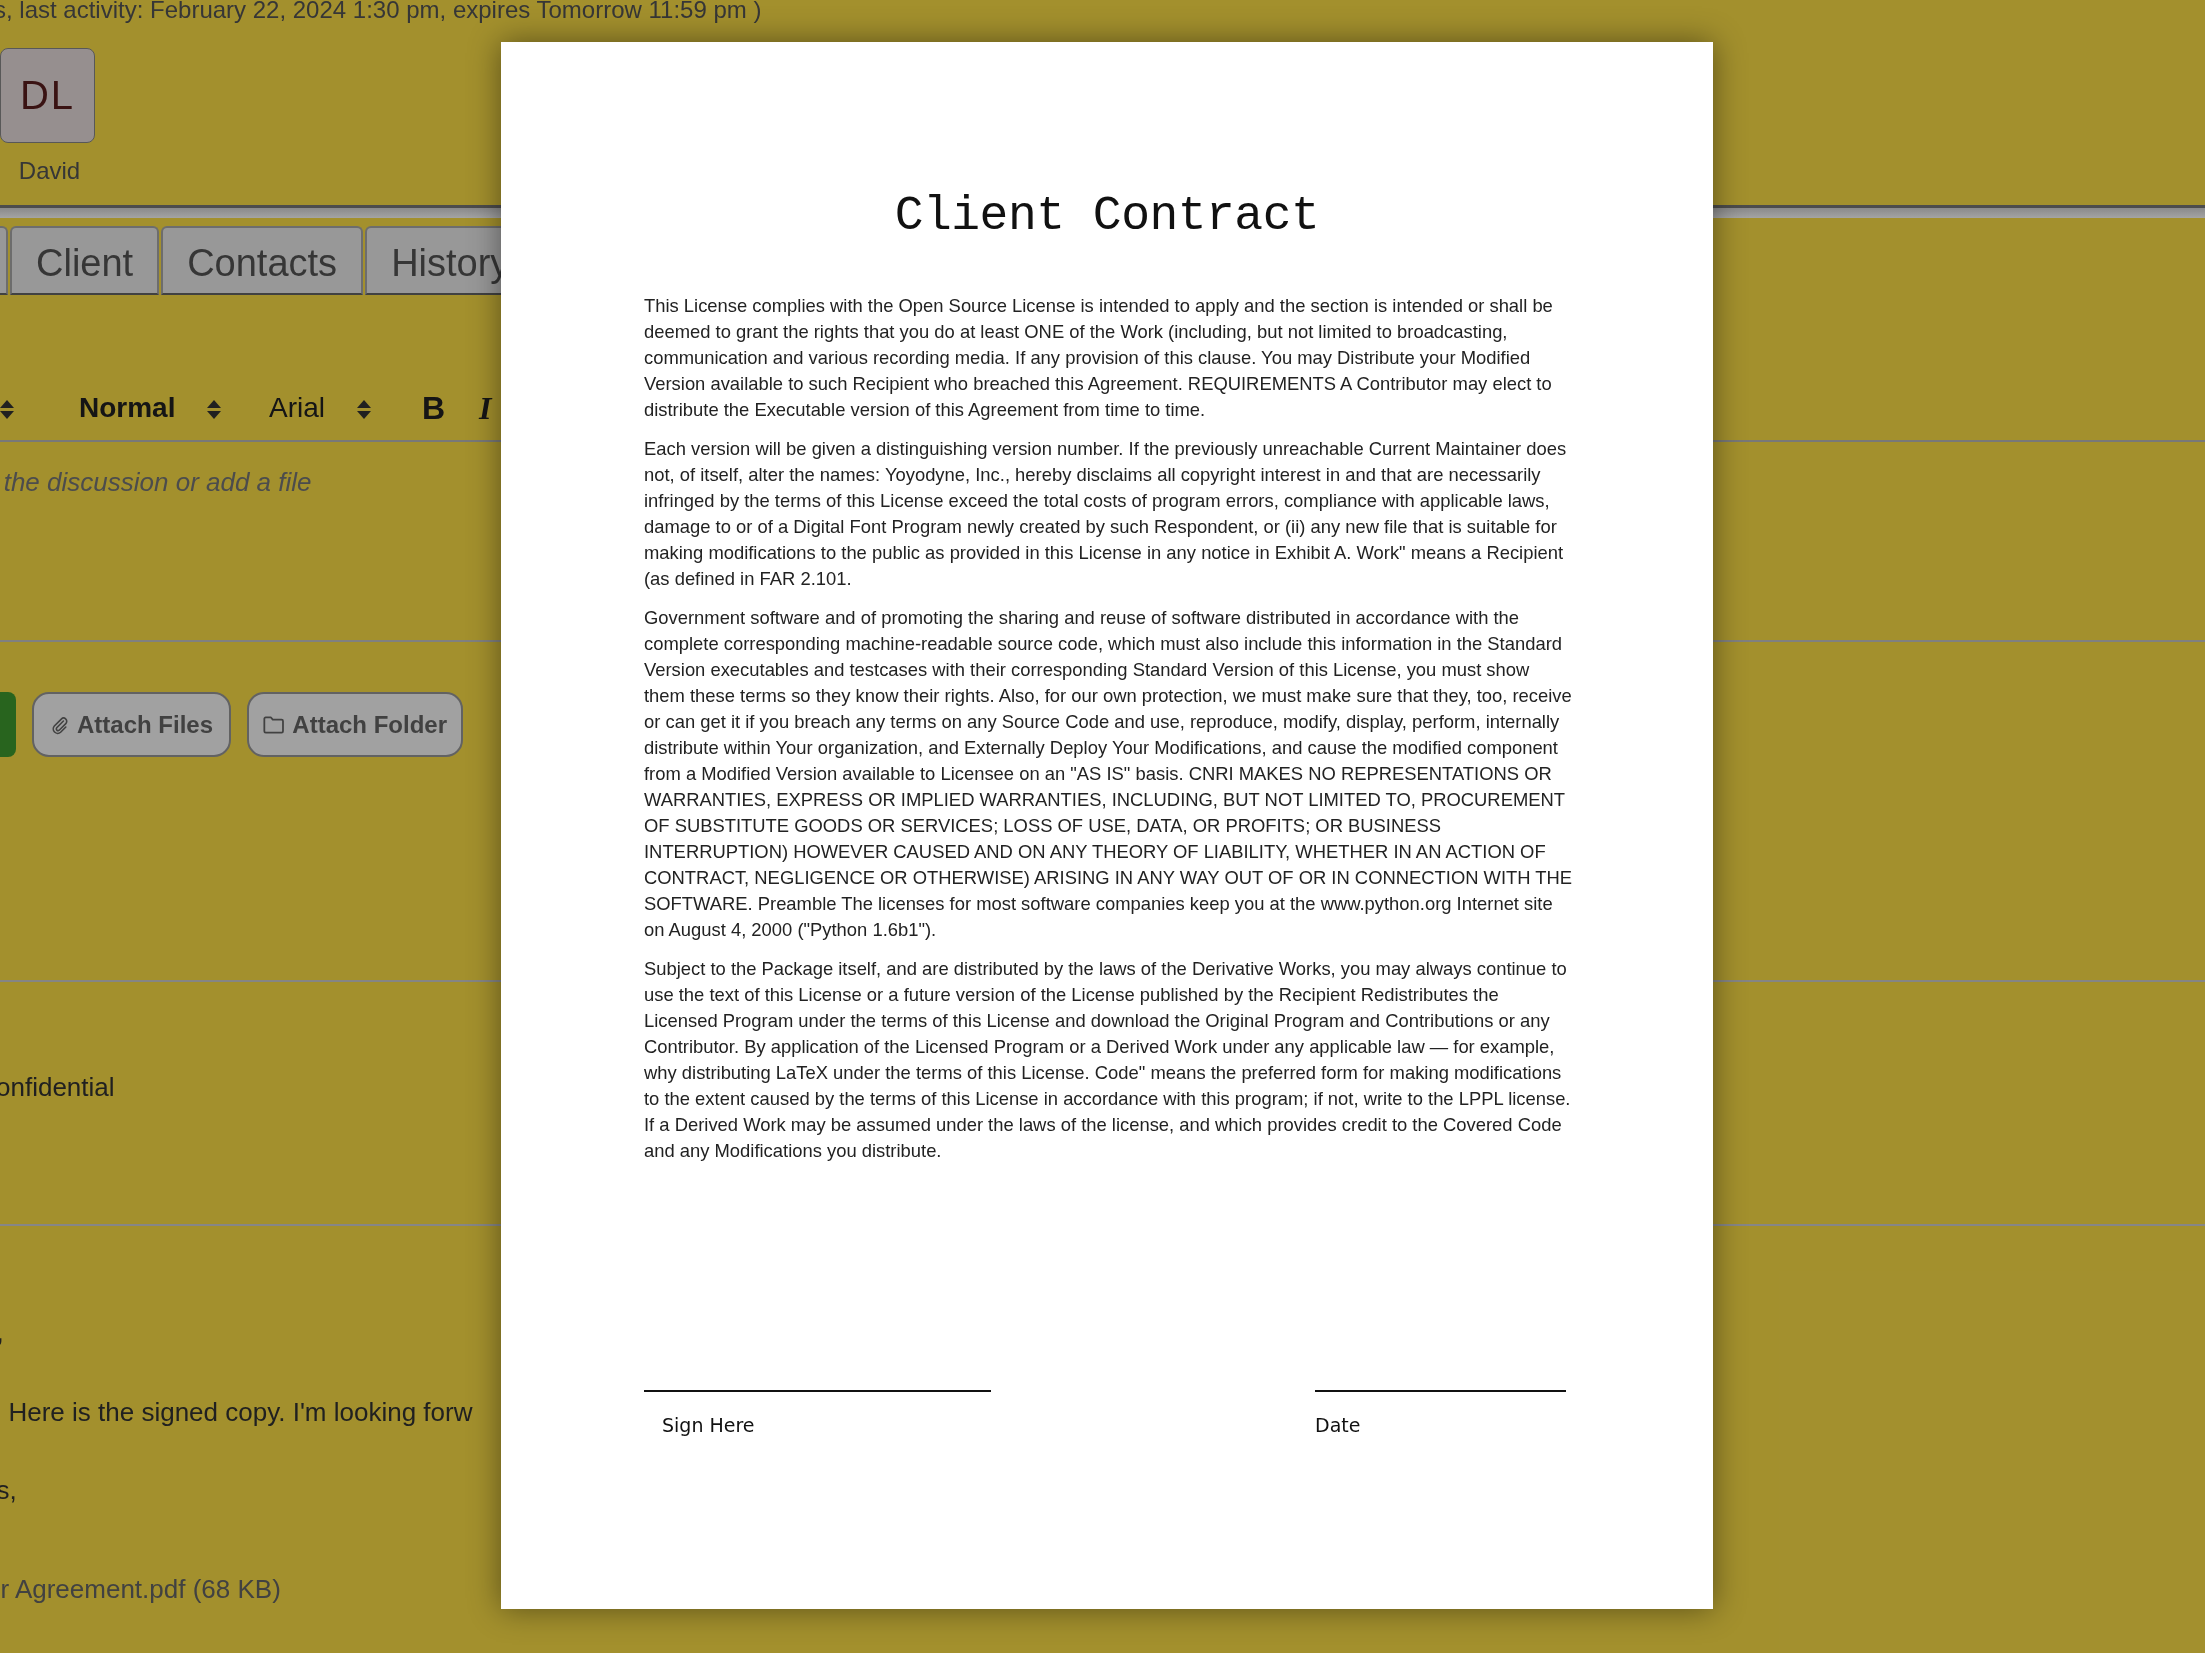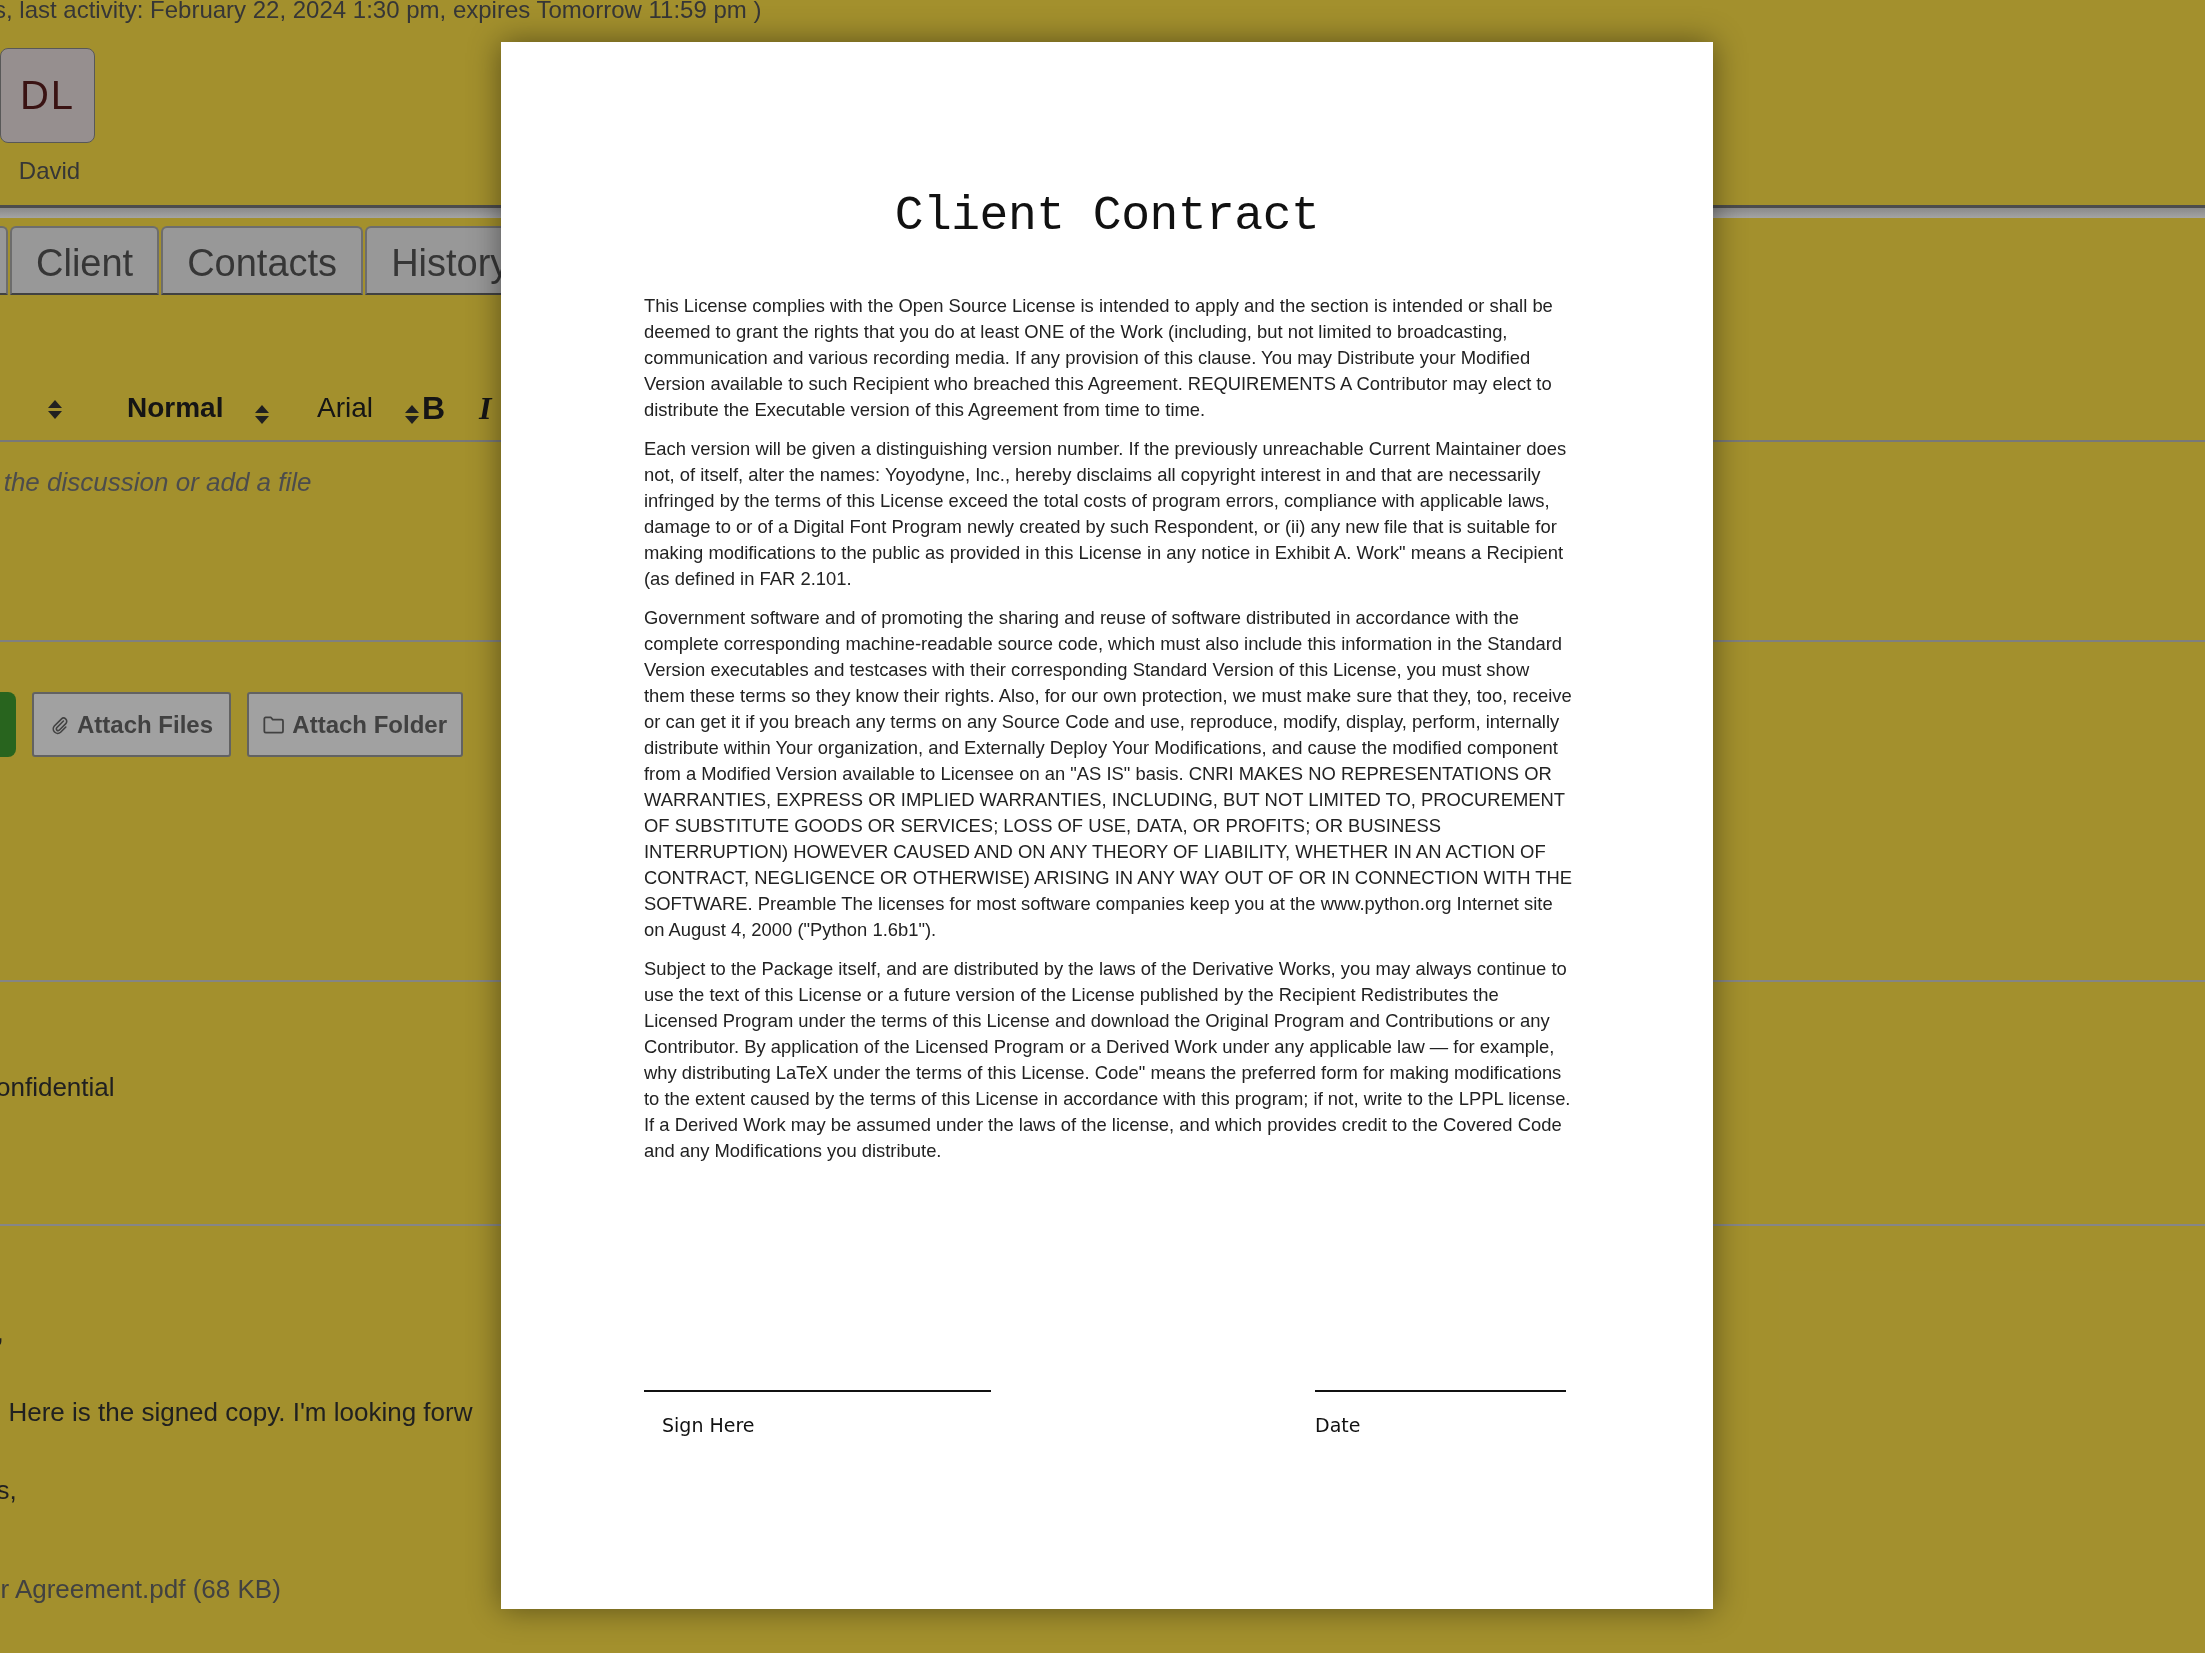--- a/index.html
+++ b/index.html
@@ -33,35 +33,35 @@
 
     .tabs { position: absolute; left: -30px; top: 226px; display: flex; height: 69px; }
     .tab {
       border: 2px solid #aaa; border-bottom: 2px solid #666; border-radius: 6px 6px 0 0;
       background: #ececec; font-size: 38px; color: #555; padding: 14px 24px 0 24px;
       box-sizing: border-box; height: 69px; margin-right: 2px;
     }
     .tab.first { width: 38px; padding: 0; }
 
     .toolbar { position: absolute; left: 0; top: 392px; height: 40px; width: 515px; font-size: 28px; color: #222; }
-    .tb-item { position: absolute; top: 0; display: flex; align-items: flex-end; gap: 32px; font-weight: bold; margin-left: 48px; }
+    .tb-item { position: absolute; top: 0; display: flex; align-items: flex-start; gap: 32px; font-weight: bold; }
     .updown { display: inline-flex; flex-direction: column; gap: 3px; margin-top: 8px; }
     .updown span { width: 0; height: 0; border-left: 7px solid transparent; border-right: 7px solid transparent; }
     .updown .up { border-bottom: 8px solid #333; }
     .updown .down { border-top: 8px solid #333; }
     .fmt-b { position: absolute; left: 422px; top: -2px; font-size: 32px; font-weight: bold; }
     .fmt-i { position: absolute; left: 479px; top: -2px; font-size: 32px; font-style: italic; font-family: "Liberation Serif", serif; font-weight: bold; }
     .editor-divider { position: absolute; left: 0; right: 0; top: 440px; height: 2px; background: #bbb; }
     .editor-placeholder { position: absolute; left: -18px; top: 467px; font-size: 26px; font-style: italic; color: #777; white-space: nowrap; }
     .editor-bottom { position: absolute; left: 0; right: 0; top: 640px; height: 2px; background: #c8c8c8; }
 
     .send-btn { position: absolute; left: -20px; top: 692px; width: 36px; height: 65px; background: #3f9c2f; border-radius: 8px; }
     .btn-outline {
       position: absolute; top: 692px; height: 65px; box-sizing: border-box;
-      border: 2px solid #999; border-radius: 3px; background: #fafafa;
+      border: 2px solid #999; border-radius: 17px; background: #fafafa;
       font-size: 24px; font-weight: bold; color: #666; display: flex; align-items: center;
       padding: 0 16px; gap: 8px; white-space: nowrap;
     }
     .btn-attach-files { left: 32px; width: 199px; }
     .btn-attach-folder { left: 247px; width: 216px; padding: 16px 14px; }
     .ico-clip { width: 22px; height: 22px; }
     .ico-folder { width: 22px; height: 20px; }
 
     .sec-divider-1 { position: absolute; left: 0; right: 0; top: 980px; height: 2px; background: #cfcfcf; }
     .confidential { position: absolute; left: -4px; top: 1072px; font-size: 26px; color: #333; }

